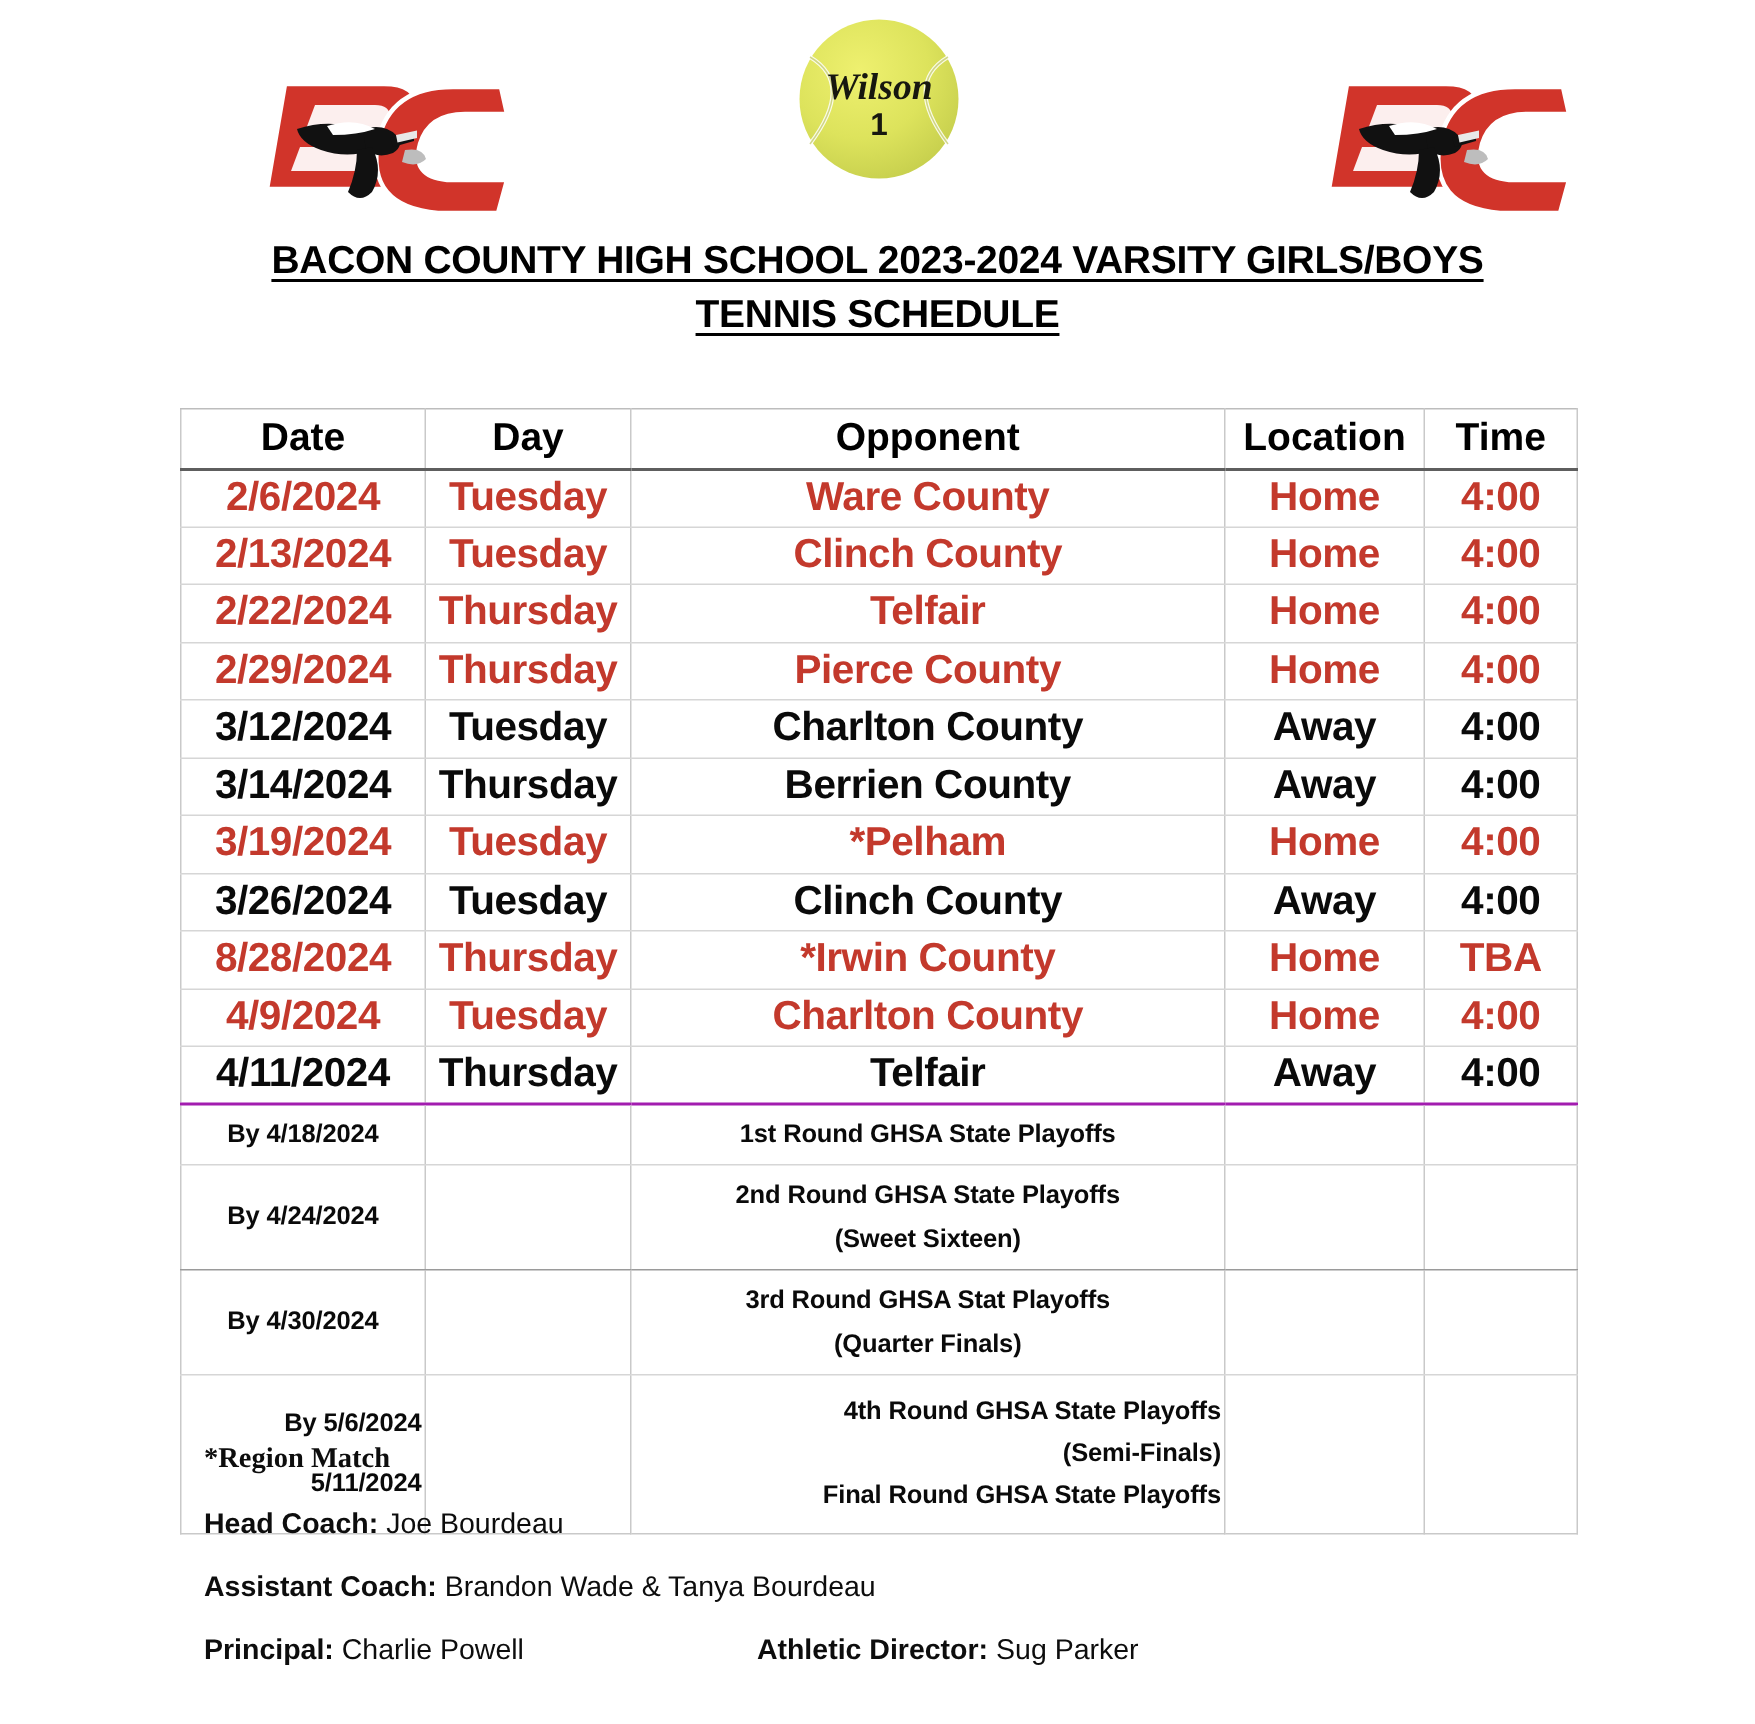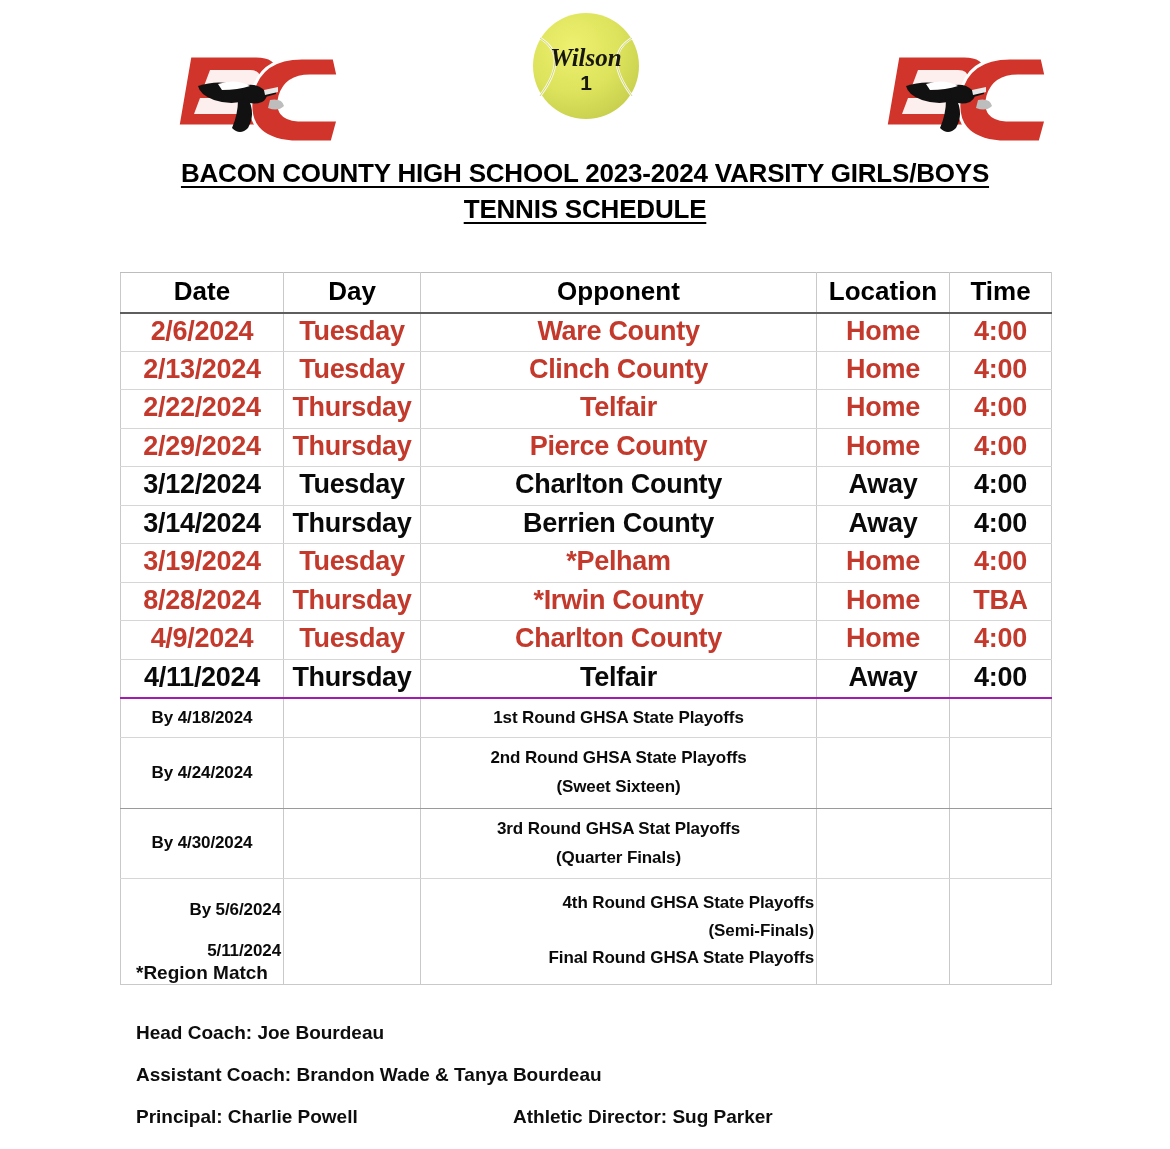--- a/index.html
+++ b/index.html
@@ -130,23 +130,23 @@
   .footer {
     position: absolute;
     left: 136px;
     top: 962px;
     width: 900px;
     font-family: "Liberation Sans", sans-serif;
     font-size: 19px;
     color: #0d0d0d;
   }
   .f-line { margin-bottom: 20px; line-height: 1.15; white-space: nowrap; }
-  .f-line.tight { margin-bottom: 38px; }
+  .f-line.tight { margin-bottom: 22px; font-family: Liberation Serif, serif; }
   .f-lbl { font-weight: bold; }
-  .f-val { font-weight: bold; margin-top: 28px; }
+  .f-val { font-weight: normal; margin-top: 28px; }
   .f-right { display: inline-block; margin-left: 150px; }
 </style>
 </head>
 <body>
 
 <div class="header-band">
 
   <svg class="logo logo-left" viewBox="0 0 190 112">
     <g>
 
@@ -271,20 +271,27 @@
         <td>Away</td>
         <td>4:00</td>
       </tr>
       <tr class="game-row home">
         <td>3/19/2024</td>
         <td>Tuesday</td>
         <td>*Pelham</td>
         <td>Home</td>
         <td>4:00</td>
       </tr>
+      <tr class="game-row away">
+        <td>3/26/2024</td>
+        <td>Tuesday</td>
+        <td>Clinch County</td>
+        <td>Away</td>
+        <td>4:00</td>
+      </tr>
       <tr class="game-row home">
         <td>8/28/2024</td>
         <td>Thursday</td>
         <td>*Irwin County</td>
         <td>Home</td>
         <td>TBA</td>
       </tr>
       <tr class="game-row home">
         <td>4/9/2024</td>
         <td>Tuesday</td>

